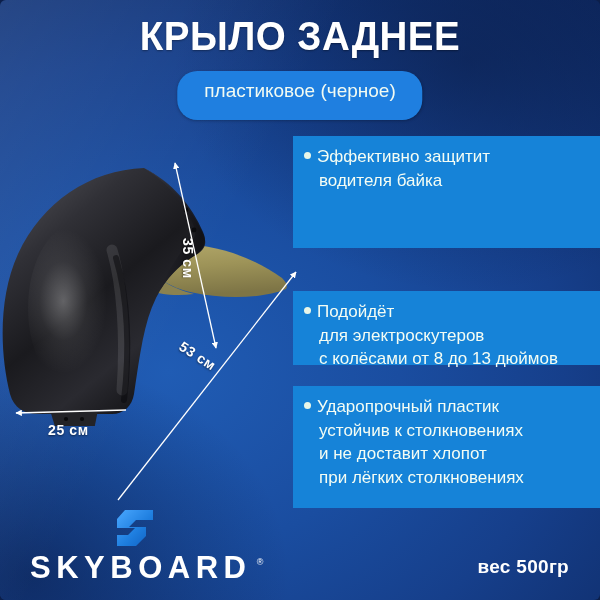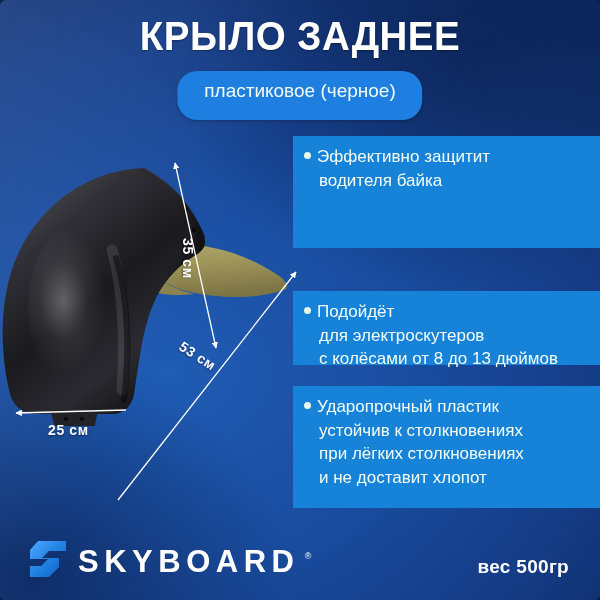--- a/index.html
+++ b/index.html
@@ -120,20 +120,21 @@
     bottom: 0;
     width: 600px;
     height: 80px;
   }
   #logo-wrap {
     position: absolute;
     left: 30px;
     bottom: 17px;
     display: flex;
     align-items: center;
+    flex-direction: column;
   }
   #logo-mark { margin-right: 12px; }
   #logo-text {
     color: #ffffff;
     font-size: 31px;
     line-height: 31px;
     font-weight: bold;
     letter-spacing: 5.5px;
     position: relative;
   }
@@ -251,22 +252,22 @@
     </div>
     <div class="line rest">для электроскутеров</div>
     <div class="line rest">с колёсами от 8 до 13 дюймов</div>
   </div>
 
   <div class="panel" id="panel-3">
     <div class="line first">
       <span class="bullet"></span><span>Ударопрочный пластик</span>
     </div>
     <div class="line rest">устойчив к столкновениях</div>
+    <div class="line rest">и не доставит хлопот</div>
     <div class="line rest">при лёгких столкновениях</div>
-    <div class="line rest">и не доставит хлопот</div>
   </div>
 
   <div id="footer">
     <div id="logo-wrap">
       <span id="logo-mark">
         <svg width="36" height="40" viewBox="0 0 36 40">
           <defs>
             <linearGradient id="gS" x1="0" y1="0" x2="1" y2="1">
               <stop offset="0%" stop-color="#4aa8ff"></stop>
               <stop offset="55%" stop-color="#1f7fe0"></stop>

